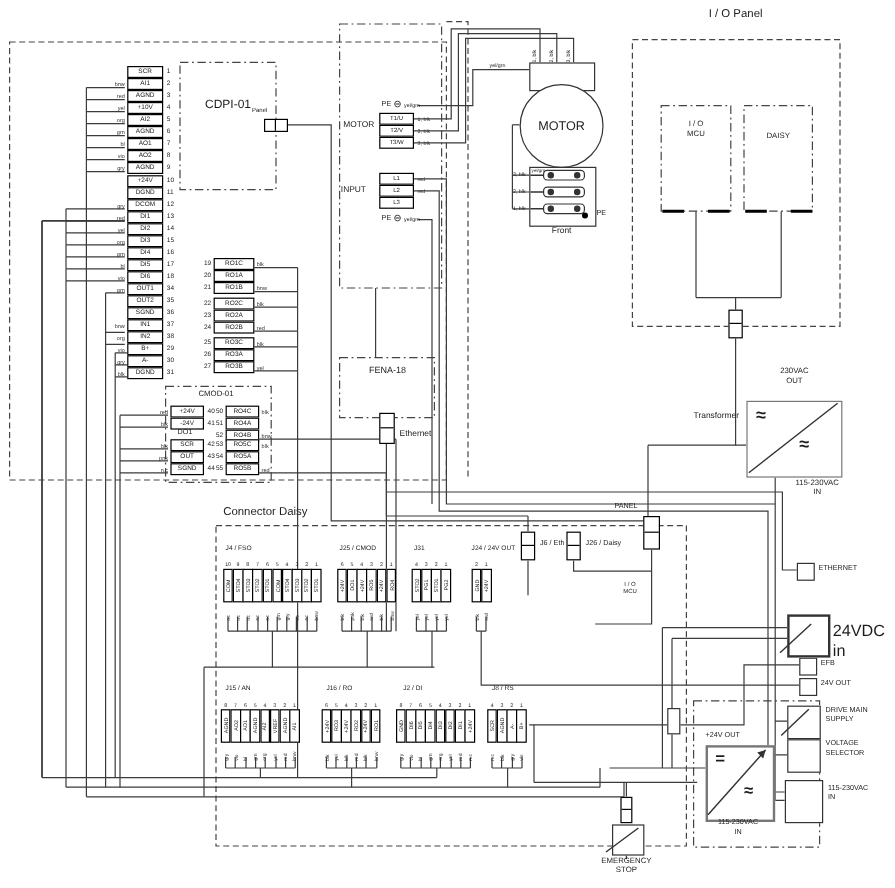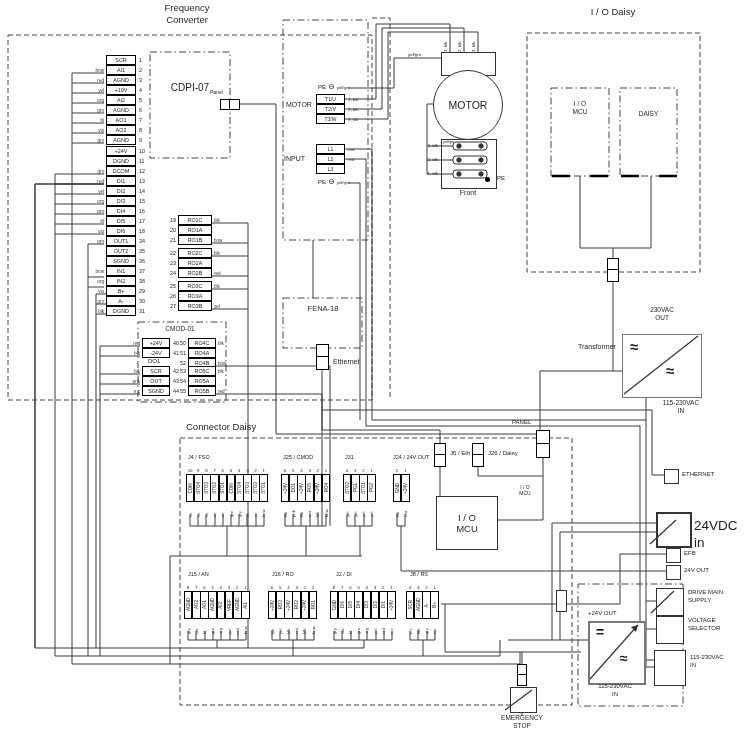--- a/index.html
+++ b/index.html
@@ -132,23 +132,21 @@
       <path d="M188,640H246 M217,640V648"></path>
       <path d="M272,631V640 M280,631V640 M289,631V640 M297,631V640 M305,631V640 M314,631V640"></path>
       <path d="M272,640H314 M293,640V656"></path>
       <path d="M334,631V640 M342,631V640 M351,631V640 M359,631V640 M367,631V640 M376,631V640 M384,631V640 M392,631V640"></path>
       <path d="M334,640H392 M364,640V648"></path>
       <path d="M410,631V640 M418,631V640 M427,631V640 M435,631V640"></path>
       <path d="M410,640H435 M423,640V656"></path>
     </g>
   </svg>
 
-  <div class="lbl pre ctr" style="left:137px;top:2px;width:100px;font-size:9.5px">Frequency
-Converter</div>
-  <div class="lbl ctr" style="left:553px;top:6px;width:120px;font-size:9.5px">I / O Daisy</div>
+  <div class="lbl ctr" style="left:553px;top:6px;width:120px;font-size:9.5px">I / O Panel</div>
   <div class="lbl" style="left:186px;top:421px;font-size:9.5px">Connector Daisy</div>
 
   <div class="tgroup" style="left:74px;top:55px">
 
   <div class="trow">
       <span class="tc"></span>
       <span class="tb">SCR</span>
       <span class="tn">1</span>
     </div>
       <div class="trow">
@@ -338,21 +336,21 @@
       <span class="rb">RO3A</span>
       <span class="rc"></span>
     </div>
       <div class="rrow">
       <span class="rn">27</span>
       <span class="rb">RO3B</span>
       <span class="rc">yel</span>
     </div>
     </div>
 
-  <div class="lbl ctr" style="left:152px;top:82px;width:76px;font-size:10px">CDPI-07</div>
+  <div class="lbl ctr" style="left:152px;top:82px;width:76px;font-size:10px">CDPI-01</div>
   <div class="lbl" style="left:210px;top:89px;font-size:5px">Panel</div>
   <div class="c2h" style="left:220px;top:99px;width:20px;height:11px">
       <div></div>
     </div>
 
   <div class="lbl ctr" style="left:146px;top:325px;width:68px;font-size:6.5px">CMOD-01</div>
   <div class="tgroup cmodL" style="left:104px;top:338px">
 
   <div class="trow">
       <span class="tc">red</span>
@@ -680,24 +678,20 @@
   <div class="lbl" style="left:450px;top:450px;font-size:6px">J6 / Eth</div>
   <div class="c2v" style="left:472px;top:443px;width:12px;height:24px">
       <div></div>
     </div>
   <div class="lbl" style="left:488px;top:450px;font-size:6px">J26 / Daisy</div>
   <div class="lbl" style="left:512px;top:419px;font-size:6px">PANEL</div>
   <div class="c2v" style="left:536px;top:430px;width:14px;height:28px">
       <div></div>
     </div>
 
-  <div class="box" style="left:436px;top:496px;width:60px;height:52px;border-width:1.6px;display:flex;align-items:center;justify-content:center">
-    <span class="pre ctr" style="font-size:9.5px">I / O
-MCU</span>
-  </div>
   <div class="lbl pre ctr" style="left:512px;top:484px;width:26px;font-size:5px">I / O
 MCU</div>
 
   <div class="lbl" style="left:188px;top:571px;font-size:5.5px">J15 / AN</div>
   <div class="pins" style="left:184px;top:584px">
 
   <div class="pin">
       <span class="pn">8</span>
       <span class="pb">
           <span class="vt">AGND</span>

